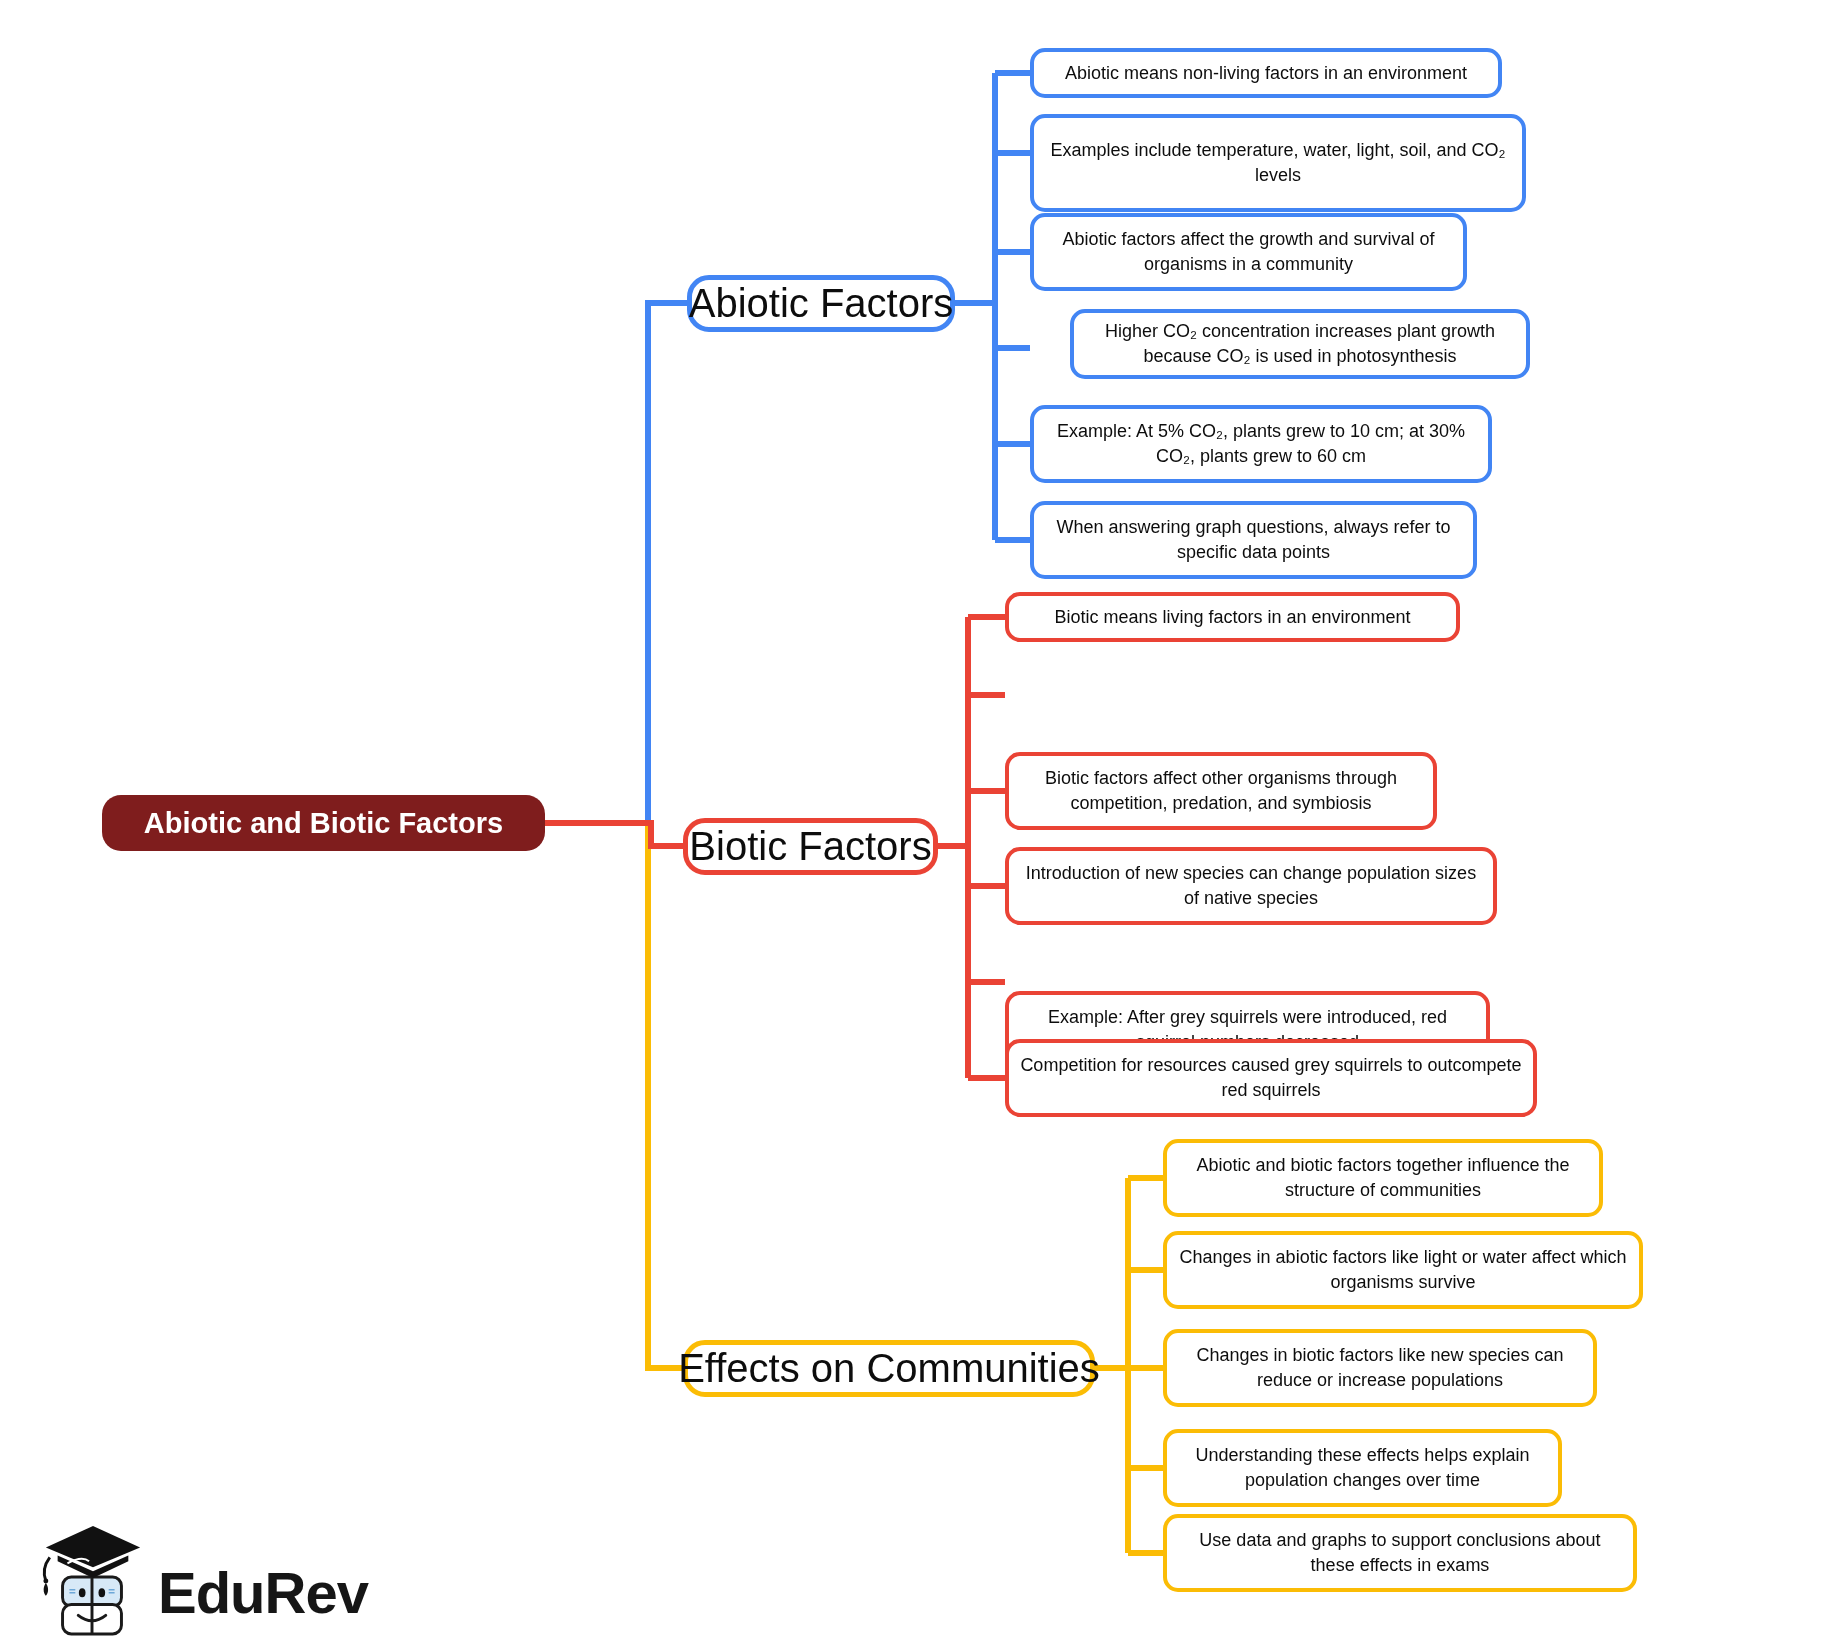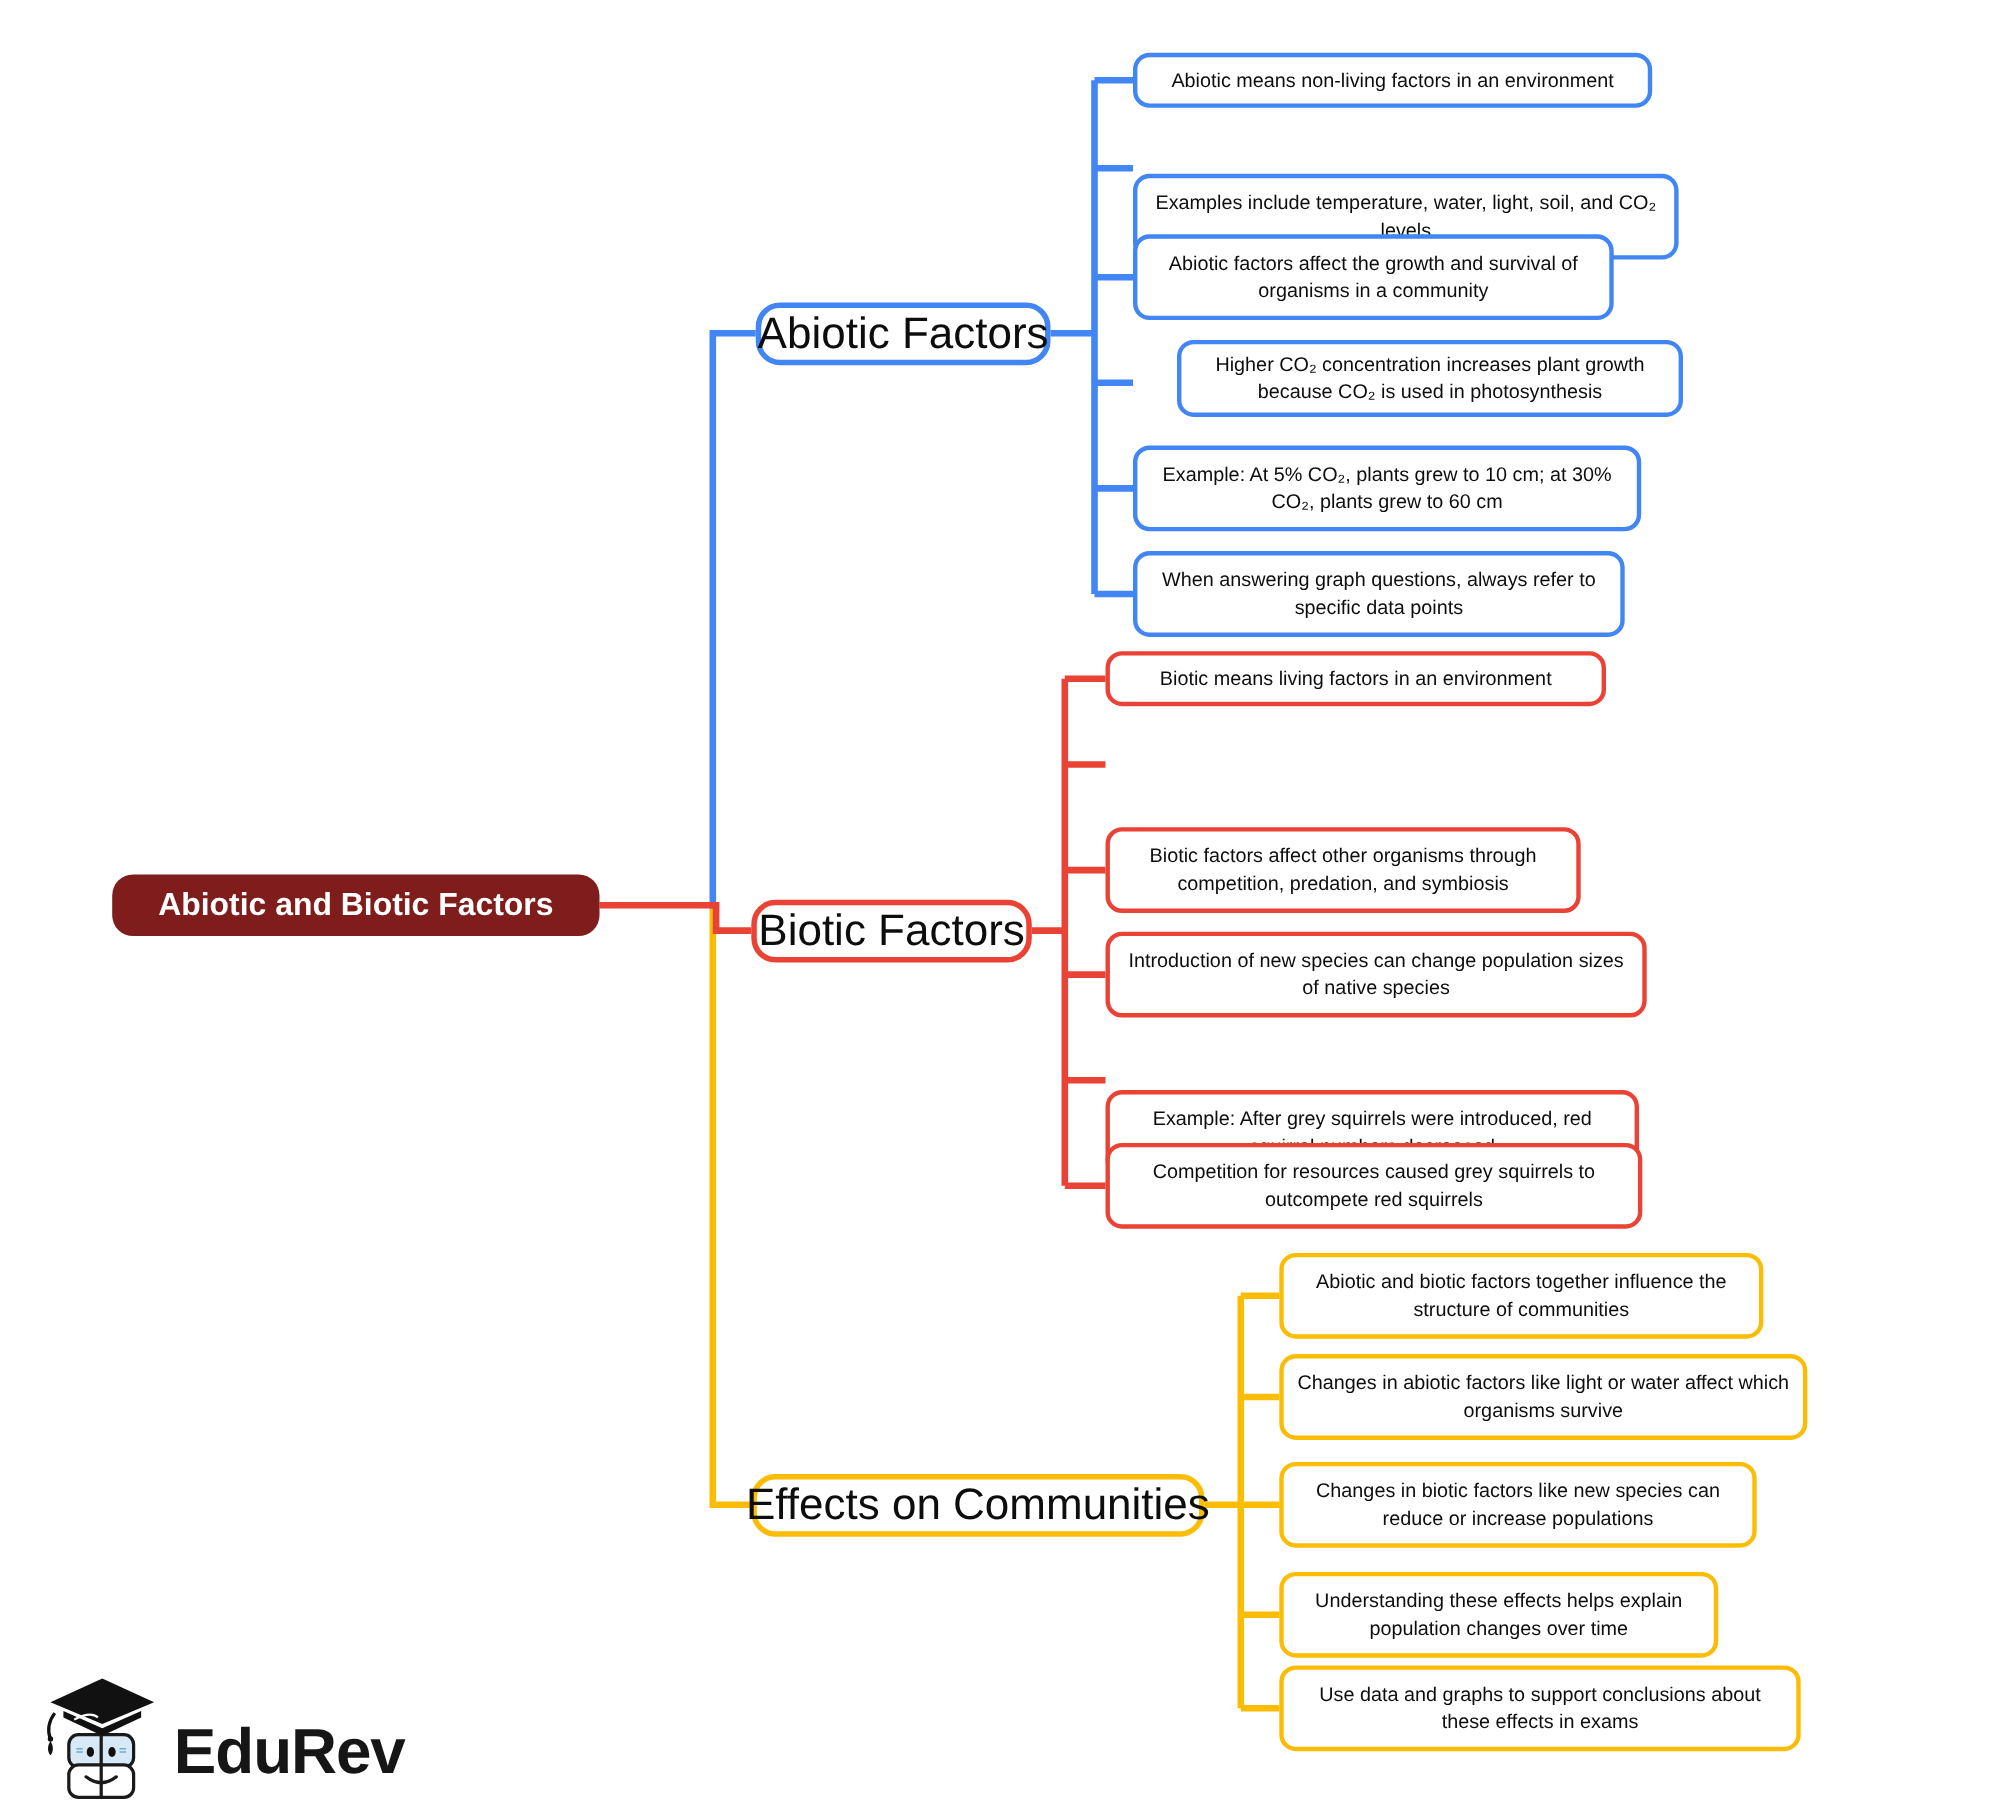--- a/index.html
+++ b/index.html
@@ -27,31 +27,31 @@
     <path stroke="#EA4335" stroke-width="6" d="M545 823 H651 V846 H683 M938 846 H968 M968 617 V1078 M968 617 H1005 M968 695 H1005 M968 791 H1005 M968 886 H1005 M968 982 H1005 M968 1078 H1005"></path>
   </svg>
 
   <div class="node root" style="left:102px;top:795px;width:443px;height:56px;">Abiotic and Biotic Factors</div>
 
   <div class="node branch c0" style="left:687px;top:275px;width:268px;height:57px;">Abiotic Factors</div>
   <div class="node branch c1" style="left:683px;top:818px;width:255px;height:57px;">Biotic Factors</div>
   <div class="node branch c2" style="left:683px;top:1340px;width:412px;height:57px;">Effects on Communities</div>
 
   <div class="node leaf c0" style="left:1030px;top:48px;width:472px;height:50px;">Abiotic means non-living factors in an environment</div>
-  <div class="node leaf c0" style="left:1030px;top:114px;width:496px;height:78px;margin-top:44px;">Examples include temperature, water, light, soil, and CO₂ levels</div>
+  <div class="node leaf c0" style="left:1030px;top:114px;width:496px;height:98px;">Examples include temperature, water, light, soil, and CO₂ levels</div>
   <div class="node leaf c0" style="left:1030px;top:213px;width:437px;height:78px;">Abiotic factors affect the growth and survival of organisms in a community</div>
   <div class="node leaf c0" style="left:1030px;top:309px;width:460px;height:70px;margin-left:40px;">Higher CO₂ concentration increases plant growth because CO₂ is used in photosynthesis</div>
   <div class="node leaf c0" style="left:1030px;top:405px;width:462px;height:78px;">Example: At 5% CO₂, plants grew to 10 cm; at 30% CO₂, plants grew to 60 cm</div>
   <div class="node leaf c0" style="left:1030px;top:501px;width:447px;height:78px;">When answering graph questions, always refer to specific data points</div>
 
   <div class="node leaf c1" style="left:1005px;top:592px;width:455px;height:50px;">Biotic means living factors in an environment</div>
   <div class="node leaf c1" style="left:1005px;top:752px;width:432px;height:78px;">Biotic factors affect other organisms through competition, predation, and symbiosis</div>
   <div class="node leaf c1" style="left:1005px;top:847px;width:492px;height:78px;">Introduction of new species can change population sizes of native species</div>
   <div class="node leaf c1" style="left:1005px;top:943px;width:485px;height:78px;margin-top:48px;">Example: After grey squirrels were introduced, red squirrel numbers decreased</div>
-  <div class="node leaf c1" style="left:1005px;top:1039px;width:488px;height:78px;">Competition for resources caused grey squirrels to outcompete red squirrels</div>
+  <div class="node leaf c1" style="left:1005px;top:1039px;width:532px;height:78px;">Competition for resources caused grey squirrels to outcompete red squirrels</div>
 
   <div class="node leaf c2" style="left:1163px;top:1139px;width:440px;height:78px;">Abiotic and biotic factors together influence the structure of communities</div>
   <div class="node leaf c2" style="left:1163px;top:1231px;width:480px;height:78px;">Changes in abiotic factors like light or water affect which organisms survive</div>
   <div class="node leaf c2" style="left:1163px;top:1329px;width:434px;height:78px;">Changes in biotic factors like new species can reduce or increase populations</div>
   <div class="node leaf c2" style="left:1163px;top:1429px;width:399px;height:78px;">Understanding these effects helps explain population changes over time</div>
   <div class="node leaf c2" style="left:1163px;top:1514px;width:474px;height:78px;">Use data and graphs to support conclusions about these effects in exams</div>
 
   <div class="logo">
     <svg width="108" height="124" viewBox="0 0 110 126">
 

